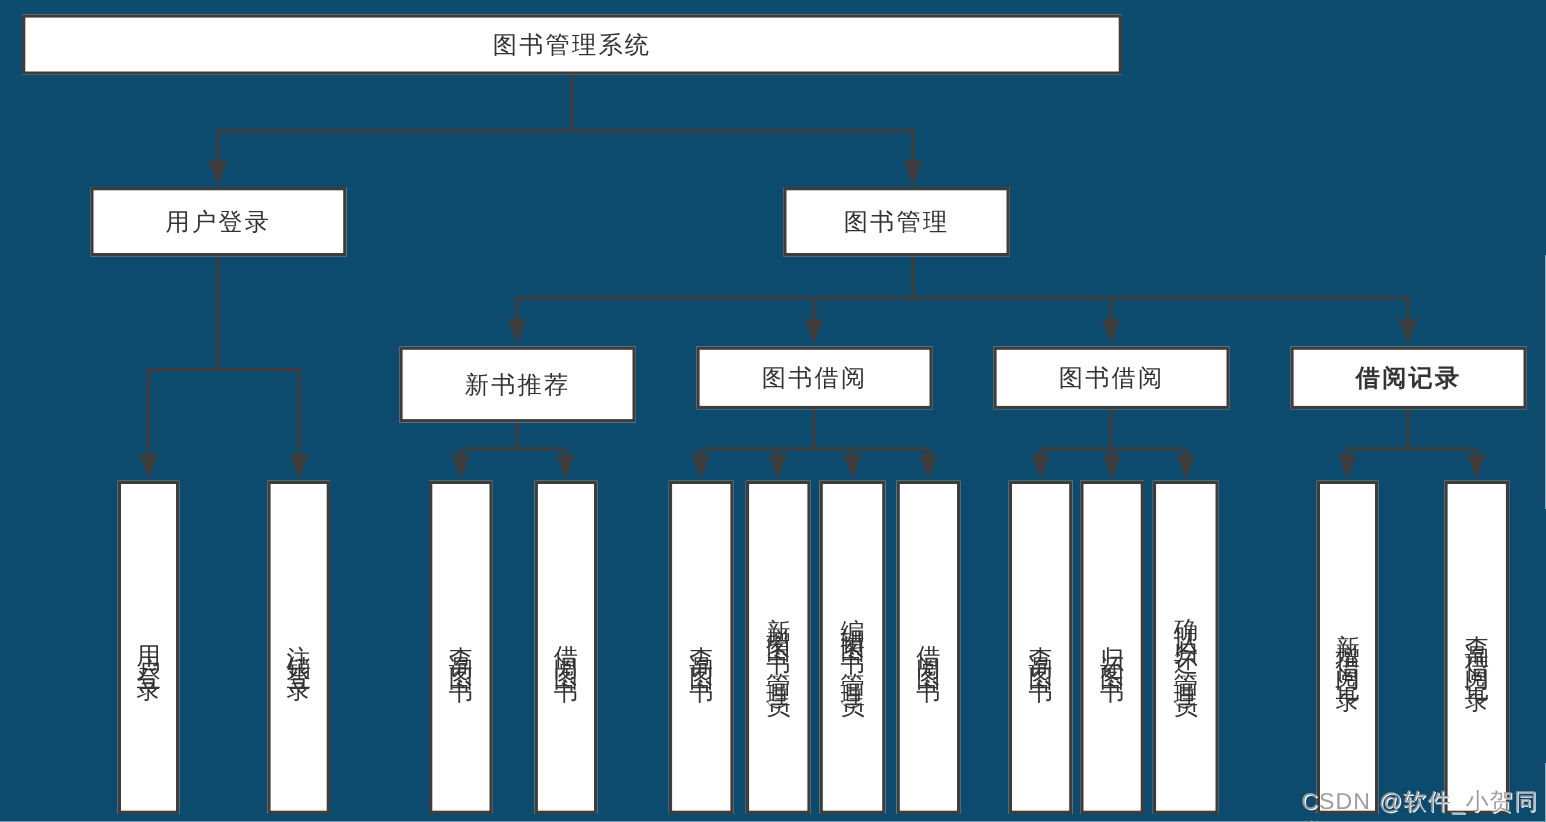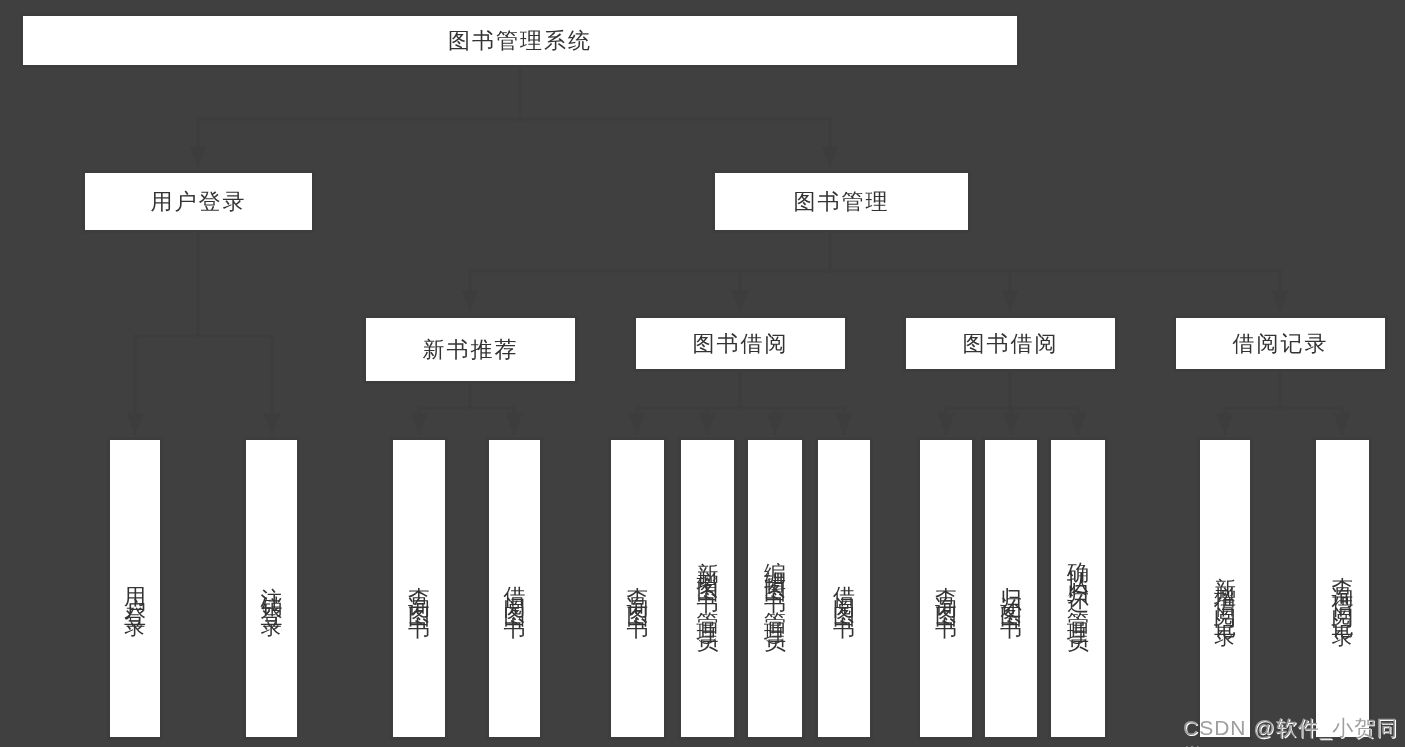--- a/index.html
+++ b/index.html
@@ -1,37 +1,37 @@
 <!DOCTYPE html>
 <html><head>
 <meta charset="utf-8">
 <style>
   html,body{margin:0;padding:0;background:#fff;}
   .stage{
-    position:relative;width:1405px;height:747px;background:#404040;
+    position:relative;width:1405px;height:747px;background:#0c4a6e;
     font-family:"Liberation Sans","DejaVu Sans",sans-serif;overflow:hidden;
   }
   .connectors{position:absolute;left:0;top:0;width:1405px;height:747px;}
   .node{
     position:absolute;box-sizing:border-box;border:3px solid #3d3d3d;background:#fff;
     display:flex;align-items:center;justify-content:center;
     color:#333;font-size:22px;letter-spacing:2px;white-space:nowrap;
   }
   .vert{
     writing-mode:vertical-rl;text-orientation:mixed;
     letter-spacing:10px;line-height:1;white-space:normal;
   }
   
   .b-root{left:20px;top:13px;width:1000px;height:55px;}
   .b-login{left:82px;top:170px;width:233px;height:63px;}
-  .b-mgmt{left:712px;top:170px;width:259px;height:63px;}
+  .b-mgmt{left:712px;top:170px;width:206px;height:63px;}
   .b-sec1{left:363px;top:315px;width:215px;height:69px;}
   .b-sec2{left:633px;top:315px;width:215px;height:57px;}
   .b-sec3{left:903px;top:315px;width:215px;height:57px;}
-  .b-sec4{left:1173px;top:315px;width:215px;height:57px;}
+  .b-sec4{left:1173px;top:315px;width:215px;height:57px;font-weight:bold;}
   .leaf{top:437px;height:303px;}
   .b-l1a{left:107px;width:56px;}
   .b-l1b{left:243px;width:57px;}
   .b-l2a{left:390px;width:58px;}
   .b-l2b{left:486px;width:57px;}
   .b-l3a{left:608px;width:59px;}
   .b-l3b{left:678px;width:59px;}
   .b-l3c{left:745px;width:60px;}
   .b-l3d{left:815px;width:58px;}
   .b-l4a{left:917px;width:58px;}

